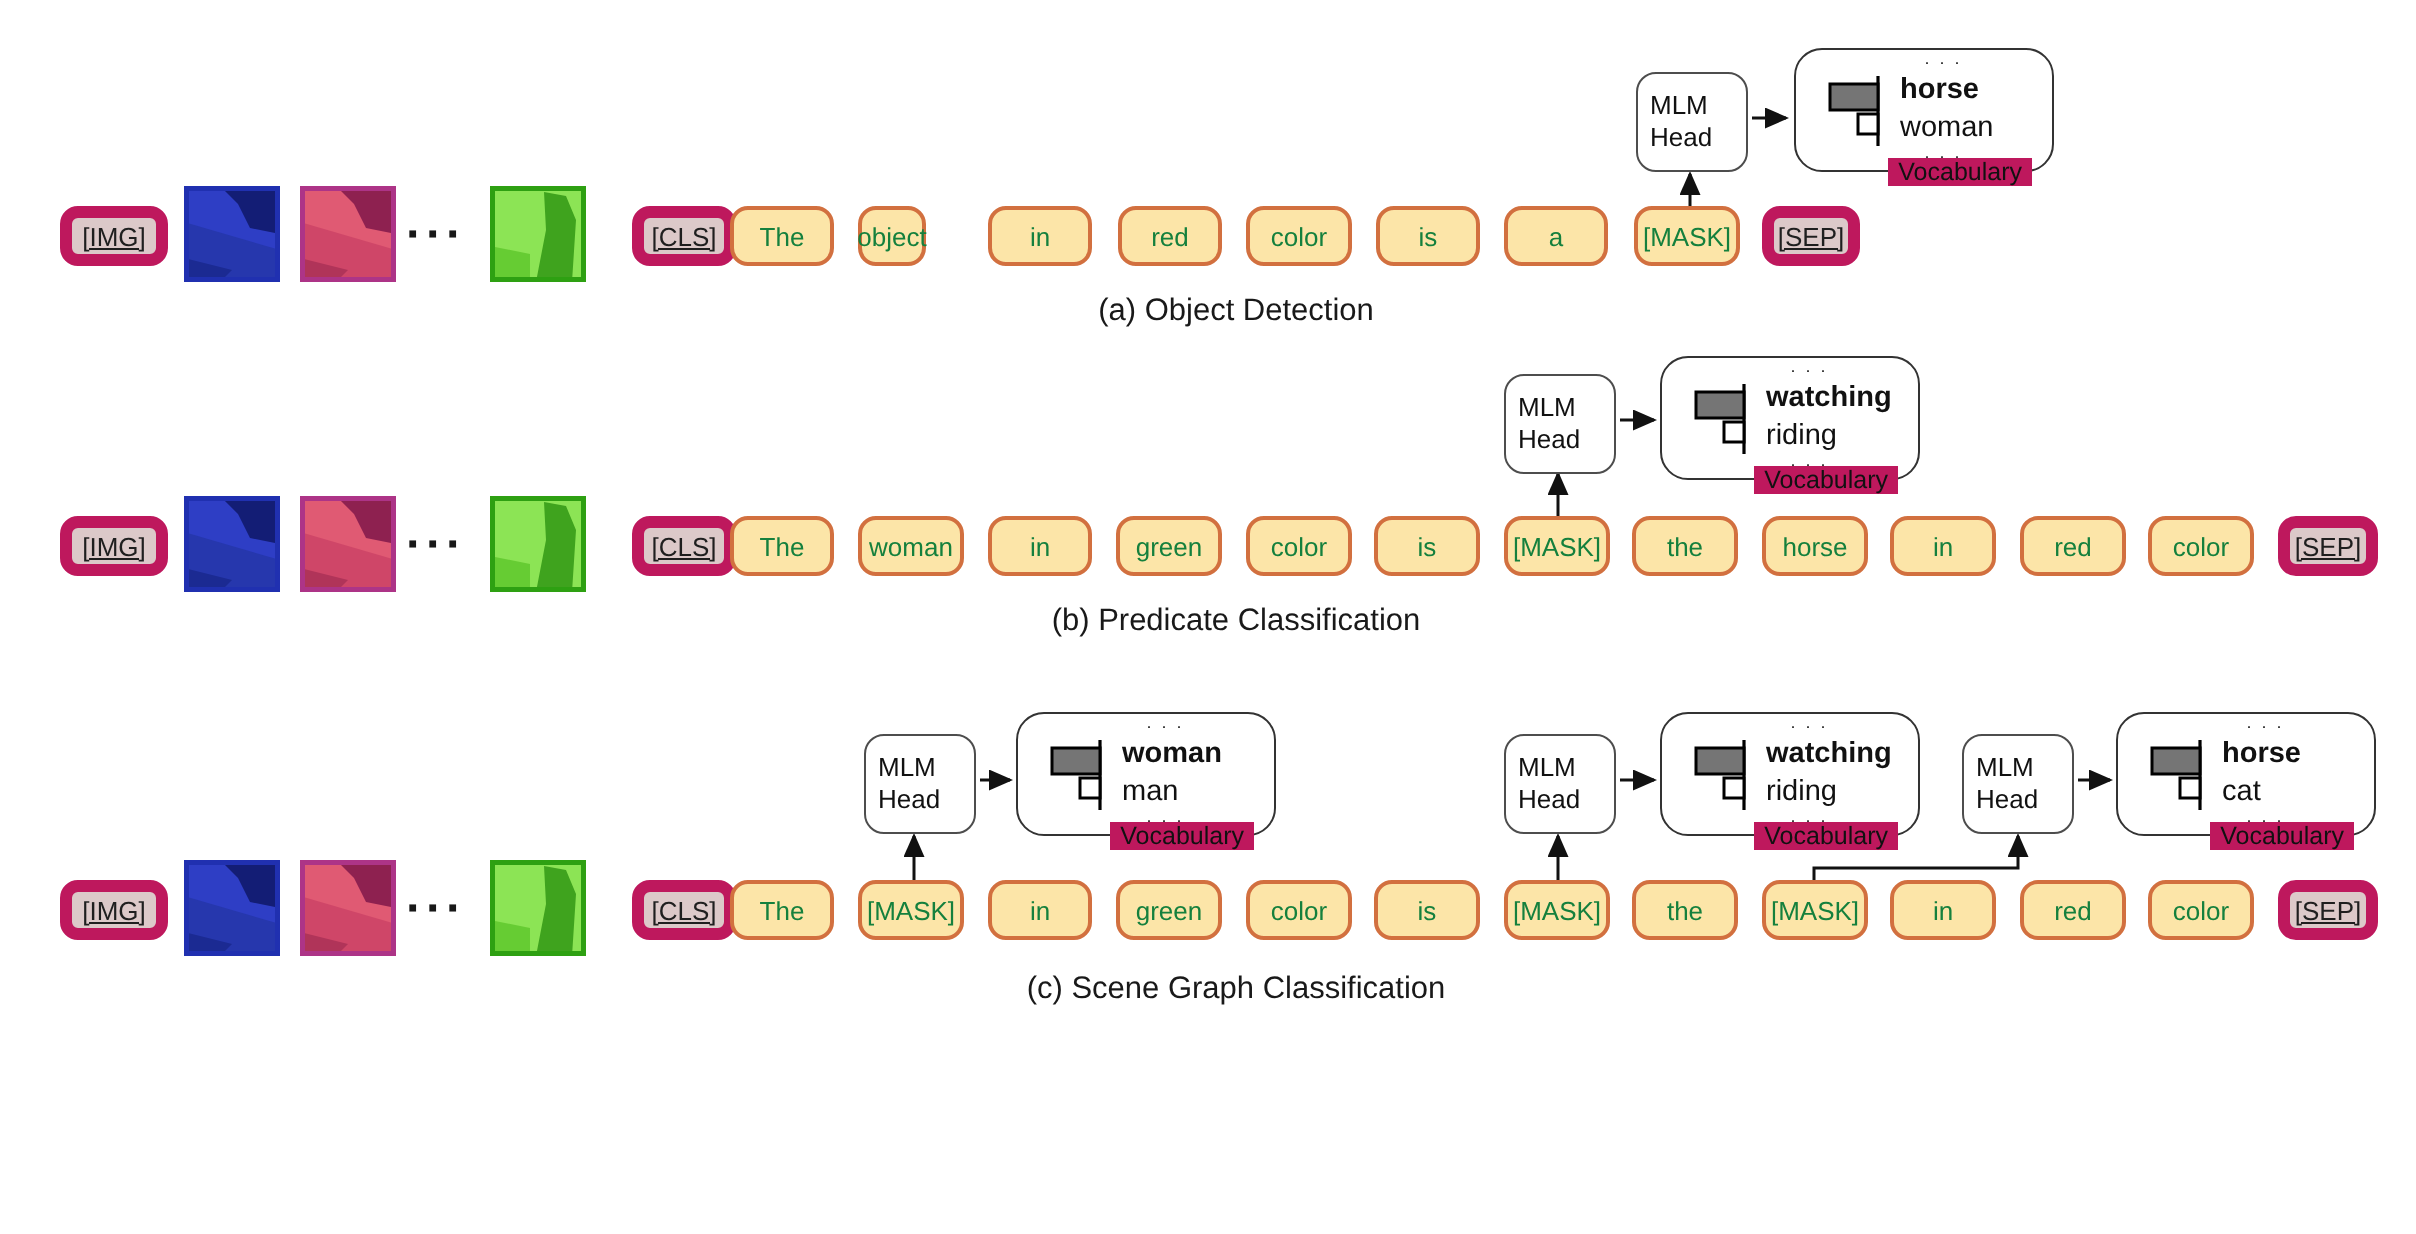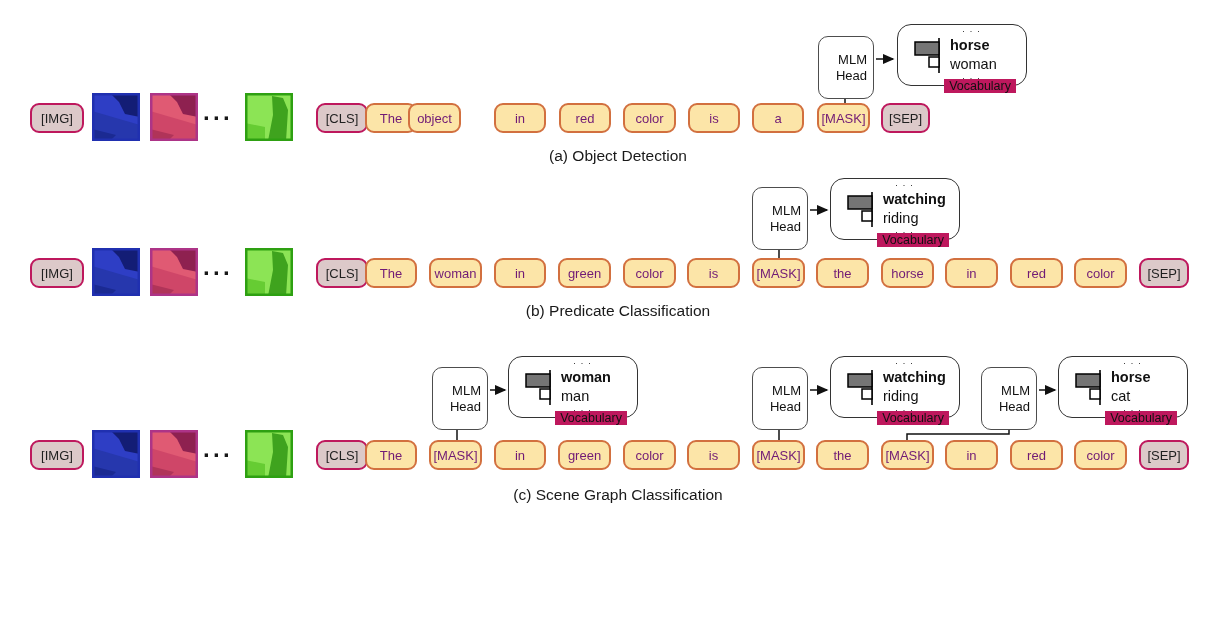--- a/index.html
+++ b/index.html
@@ -1,28 +1,28 @@
 <!DOCTYPE html>
 <html><head>
 <meta charset="utf-8">
 <style>
   html,body{margin:0;padding:0;background:#fff;}
   .canvas{position:relative;width:1208px;height:617px;background:#ffffff;overflow:hidden;
           font-family:"Liberation Sans",sans-serif;}
   .arrows{position:absolute;left:0;top:0;pointer-events:none;}
   .tok{position:absolute;height:30px;box-sizing:border-box;border-radius:9px;
        display:flex;align-items:center;justify-content:center;
-       font-size:13px;color:#701a75;white-space:nowrap;}
+       font-size:13px;color:#15803d;white-space:nowrap;}
   .w{background:#fce5a8;border:2px solid #d2703f;}
-  .sp{background:#dcc9c9;border:2px solid #be185d;color:#1f1f1f;}
+  .sp{background:#dcc9c9;border:6px solid #be185d;color:#1f1f1f;text-decoration:underline;}
   .ellip{position:absolute;width:44px;height:30px;display:flex;align-items:center;justify-content:center;
          font-size:24px;font-weight:700;color:#181818;letter-spacing:2px;}
   .patch{position:absolute;width:48px;height:48px;}
-  .head{position:absolute;width:56px;height:63px;background:#fff;border:1.6px solid #4d4d4d;
-        border-radius:10px;display:flex;align-items:center;justify-content:center;text-align:right;
+  .head{position:absolute;width:56px;height:50px;background:#fff;border:1.6px solid #4d4d4d;
+        border-radius:10px;display:flex;align-items:center;justify-content:center;text-align:left;
         font-size:13px;line-height:1.22;color:#111;padding:0 6px;box-sizing:border-box;}
   .vocab{position:absolute;width:130px;height:62px;background:#fff;border:1.6px solid #333;
          border-radius:14px;box-sizing:border-box;}
   .vicon{position:absolute;left:15px;top:12px;}
   .words{position:absolute;left:52px;top:2px;font-size:14.5px;color:#111;}
   .vdots{font-size:9px;line-height:9px;letter-spacing:1px;color:#222;margin-left:12px;}
   .wtop{font-weight:700;line-height:19px;}
   .wbot{line-height:19px;}
   .vlabel{position:absolute;right:10px;bottom:-8px;background:#be185d;padding:0 5px;
           font-size:12.5px;color:#111;white-space:nowrap;}
@@ -78,21 +78,21 @@
     <span class="ellip" style="left:196px;top:103px">···</span>
     <svg class="patch" style="left:245px;top:93px" viewBox="0 0 48 48">
       <rect width="48" height="48" fill="#8ce455"></rect>
       <polygon points="27,3 38,5 43,17 41,48 23,48 28,22" fill="#3fa31e"></polygon>
       <polygon points="0,30 20,34 20,48 0,48" fill="#66cc33"></polygon>
       <rect x="1.25" y="1.25" width="45.5" height="45.5" fill="none" stroke="#2ea012" stroke-width="2.5"></rect>
     </svg>
 
     <span class="tok sp" style="left:316px;top:103px;width:52px">[CLS]</span>
     <span class="tok w" style="left:365px;top:103px;width:52px">The</span>
-    <span class="tok w" style="left:408px;top:103px;width:53px">object</span>
+    <span class="tok w" style="left:429px;top:103px;width:34px">object</span>
     <span class="tok w" style="left:494px;top:103px;width:52px">in</span>
     <span class="tok w" style="left:559px;top:103px;width:52px">red</span>
     <span class="tok w" style="left:623px;top:103px;width:53px">color</span>
     <span class="tok w" style="left:688px;top:103px;width:52px">is</span>
     <span class="tok w" style="left:752px;top:103px;width:52px">a</span>
     <span class="tok w" style="left:817px;top:103px;width:53px">[MASK]</span>
     <span class="tok sp" style="left:881px;top:103px;width:49px">[SEP]</span>
 
     <div class="head" style="left:818px;top:36px">MLM Head</div>
 

